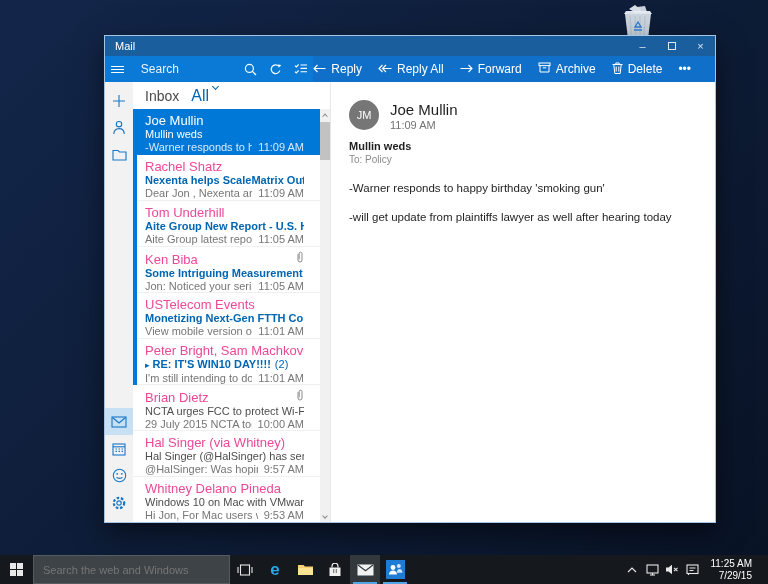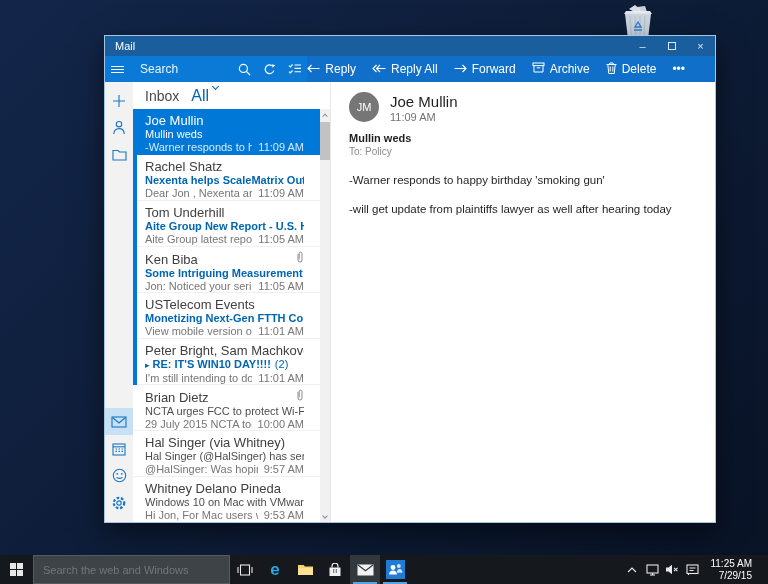--- a/index.html
+++ b/index.html
@@ -25,21 +25,21 @@
   .maxbox { width:8px; height:8px; border:1px solid #dbe8f5; }
 
   .commandbar { height:26px; flex:0 0 26px; display:flex; }
   .hamb { width:28px; background:#0a7ad6; display:flex; flex-direction:column;
     align-items:center; justify-content:center; gap:2px; }
   .hamb span { width:13px; height:1px; background:#fff; }
   .searchzone { width:198px; background:#0a7ad6; display:flex; align-items:center; color:#eaf4fd; }
   .search-label { flex:1; padding-left:10px; font-size:12px; }
   .szicon { width:25px; display:flex; align-items:center; justify-content:center; }
   .actionszone { flex:1; background:#1070c9; display:flex; align-items:center;
-    justify-content:flex-end; gap:16px; padding-right:30px; }
+    justify-content:flex-end; gap:16px; padding-right:24px; }
   .action { display:flex; align-items:center; gap:5px; color:#fff; font-size:12px; white-space:nowrap; }
 
   .content { flex:1; display:flex; min-height:0; }
 
   
   .sidebar { width:28px; flex:0 0 28px; background:#f2f2f2; display:flex;
     flex-direction:column; align-items:center; padding:5px 0 6px 0; }
   .sb-icon { width:28px; height:27px; display:flex; align-items:center; justify-content:center; }
   .sb-spacer { flex:1; }
   .sb-selected { background:#c7e0f4; }
@@ -52,21 +52,21 @@
   .inbox { font-size:14px; color:#4a4a4a; }
   .all { display:flex; gap:4px; font-size:16px; color:#0066b4; }
   .chev { width:5px; height:5px; border-left:1px solid #0066b4; border-top:1px solid #0066b4;
     transform:rotate(225deg); margin-top:-3px; }
   .rows { flex:1; position:relative; overflow:hidden; }
   .row { height:46px; position:relative; padding:4px 26px 4px 12px;
     border-bottom:1px solid #f0f0f0; background:#fff; }
   .row .accent { display:none; }
   .row.unread .accent { display:block; position:absolute; left:0; top:0; bottom:-1px;
     width:4px; background:#0078d7; }
-  .l1 { display:flex; align-items:center; font-size:13px; line-height:15px; color:#404040; }
+  .l1 { display:flex; align-items:center; font-size:13px; line-height:15px; color:#ec4899; }
   .sender { flex:1; white-space:nowrap; overflow:hidden; }
   .l2 { font-size:11px; line-height:13px; white-space:nowrap; overflow:hidden; color:#4d4d4d; }
   .row.unread .l2 { color:#0066b4; font-weight:bold; }
   .l3 { display:flex; font-size:11px; line-height:13px; color:#767676; }
   .preview { flex:1; white-space:nowrap; overflow:hidden; }
   .time { margin-left:6px; white-space:nowrap; }
   .row.selected { background:#0078d7; border-bottom-color:#0078d7; }
   .row.selected .l1, .row.selected .l2 { color:#fff; }
   .row.selected .l3 { color:#d7e9fa; }
   .marker { color:#0066b4; font-size:9px; margin-right:3px; }
@@ -75,21 +75,21 @@
   .sb-arrow { position:absolute; left:0; width:10px; height:12px; display:flex;
     align-items:center; justify-content:center; }
   .sb-arrow.up { top:0; } .sb-arrow.down { bottom:0; }
   .sb-arrow i { width:4px; height:4px; border-left:1px solid #8a8a8a; border-top:1px solid #8a8a8a; display:block; }
   .sb-arrow.up i { transform:rotate(45deg) translate(1px,1px); }
   .sb-arrow.down i { transform:rotate(225deg); }
   .thumb { position:absolute; left:0; right:0; top:13px; height:38px; background:#c2c2c2; }
 
   
   .readingpane { flex:1; background:#fff; padding:8px 18px; overflow:hidden; }
-  .rp-header { display:flex; gap:11px; margin-top:2px; }
+  .rp-header { display:flex; gap:11px; margin-top:10px; }
   .avatar { width:30px; height:30px; border-radius:50%; background:#767676; color:#fff;
     font-size:11px; display:flex; align-items:center; justify-content:center; }
   .rp-name { font-size:15px; color:#1f1f1f; line-height:18px; margin-top:1px; }
   .rp-time { font-size:11px; color:#737373; line-height:13px; }
   .rp-subject { font-size:11px; font-weight:bold; color:#1f1f1f; margin-top:8px; }
   .rp-to { font-size:10px; color:#8a8a8a; margin-top:2px; }
   .rp-body p { font-size:11.5px; color:#1f1f1f; margin-top:17px; }
 
   
   .taskbar { position:absolute; left:0; bottom:0; width:768px; height:29px;

